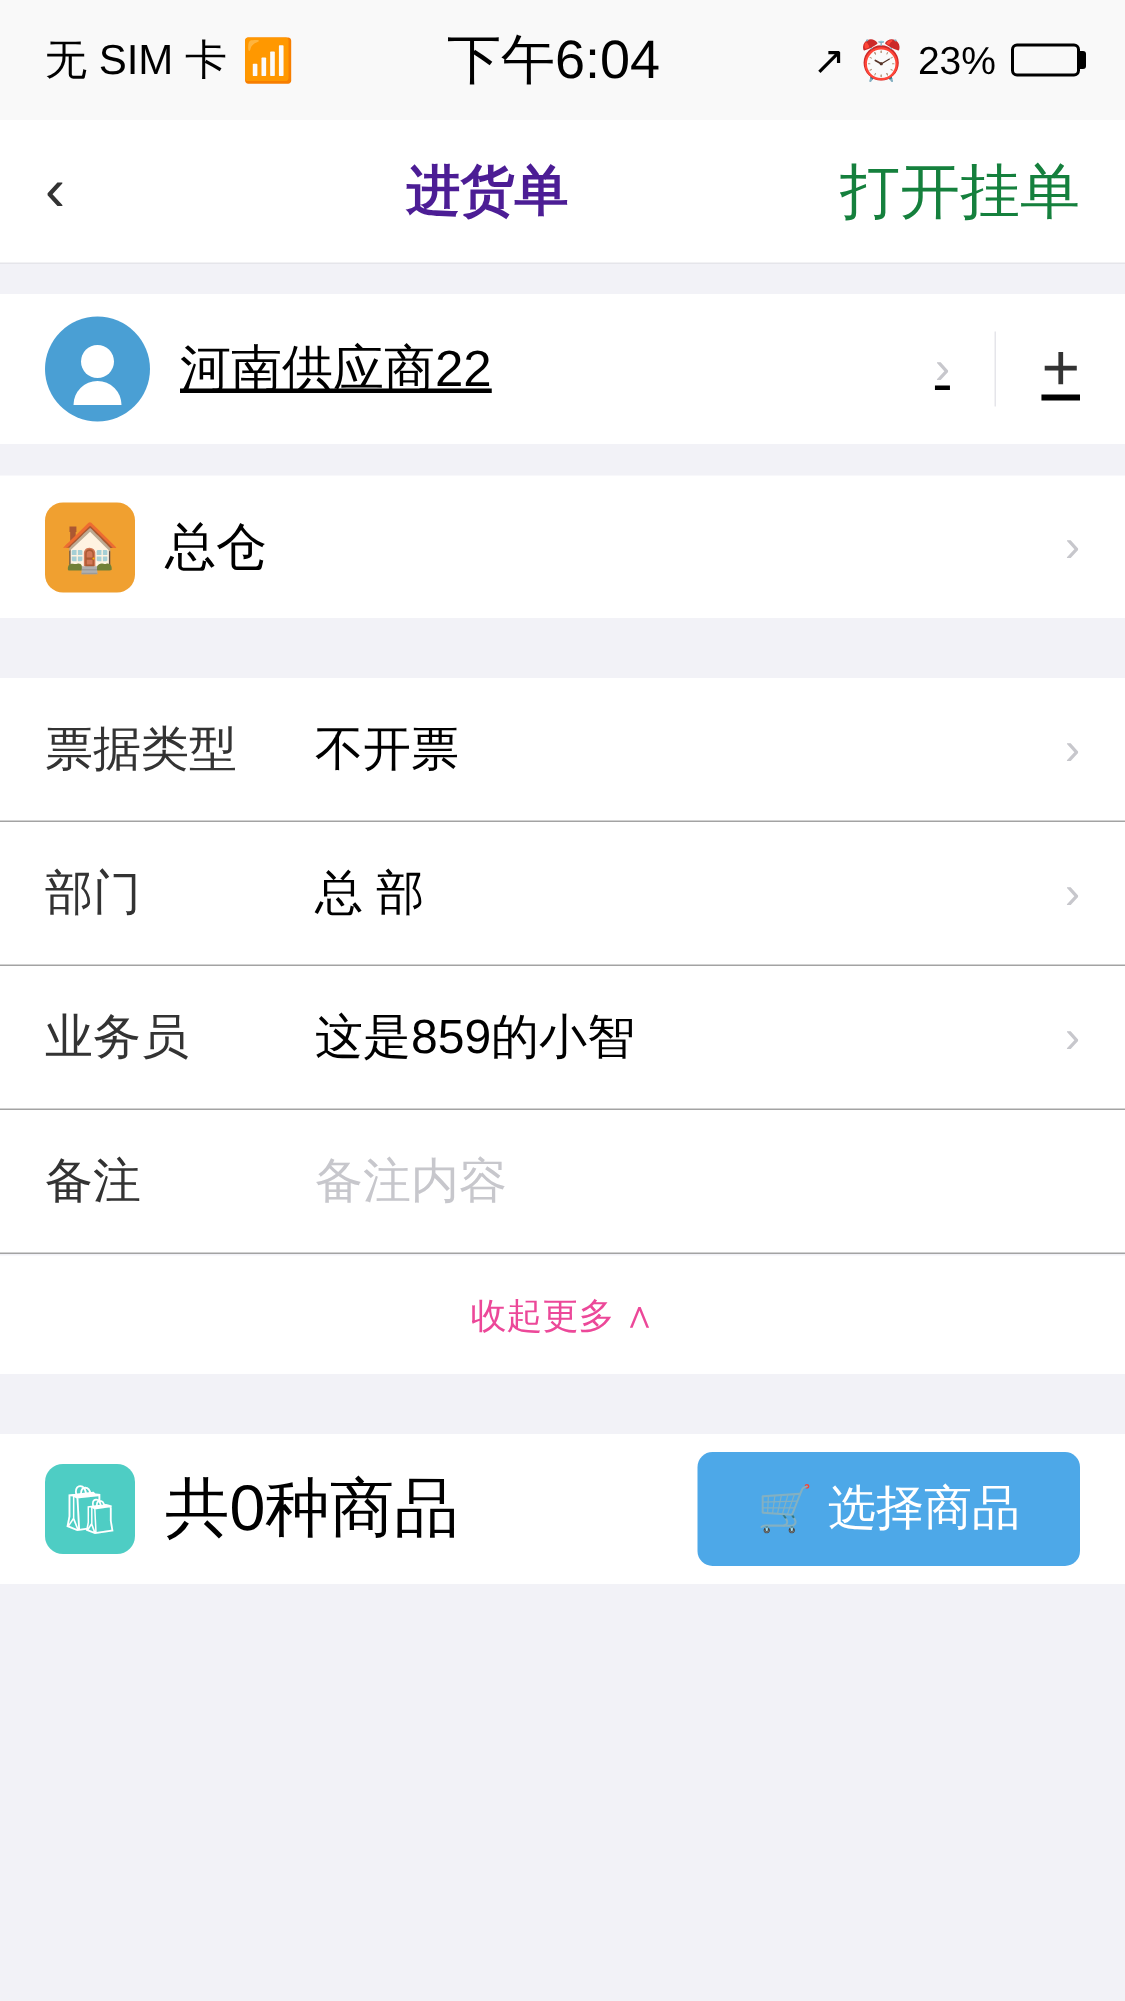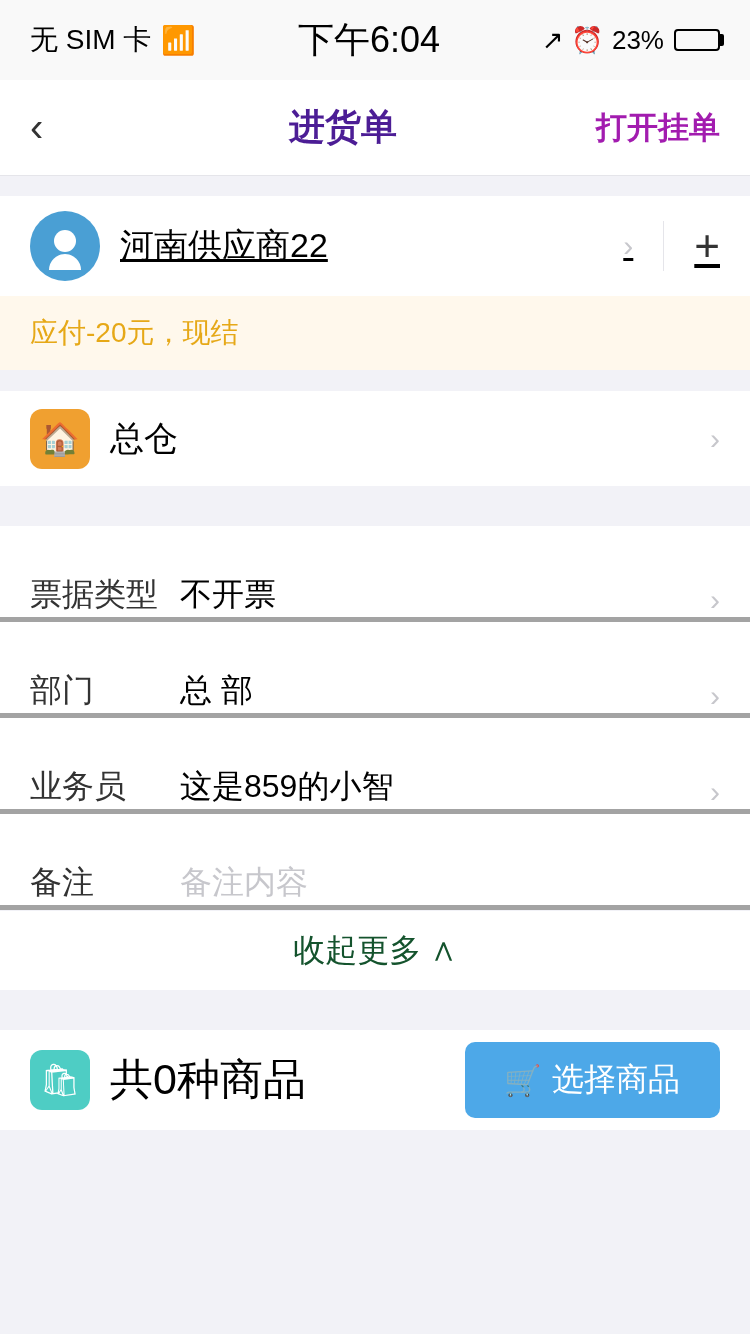--- a/index.html
+++ b/index.html
@@ -70,24 +70,23 @@
       color: #333;
       cursor: pointer;
       width: 60px;
     }
     .nav-title {
       font-size: 36px;
       font-weight: 600;
       color: #4c1d95;
     }
     .nav-action {
-      font-size: 31px;
-      color: #a21caf;
-      cursor: pointer;
-      font-weight: bold;
+      font-size: 40px;
+      color: #15803d;
+      cursor: pointer;
     }
 
     
     .section-divider {
       height: 20px;
       background: #f2f2f7;
     }
 
     
     .card-section {
@@ -198,25 +197,26 @@
       color: #c7c7cc;
     }
 
     
     .form-section {
       background: #fff;
       margin-top: 20px;
     }
     .form-row {
       display: flex;
-      align-items: flex-end;
+      align-items: center;
       padding: 0 30px;
       height: 96px;
-      border-bottom: 5px solid #a3a3a3;
-      cursor: pointer;
+      border-bottom: 1px solid #a3a3a3;
+      cursor: pointer;
+      gap: 30px;
     }
     .form-row:last-child {
       border-bottom: none;
     }
     .form-label {
       font-size: 32px;
       color: #333;
       width: 140px;
       flex-shrink: 0;
     }
@@ -237,22 +237,22 @@
     .collapse-row {
       background: #fff;
       height: 80px;
       display: flex;
       align-items: center;
       justify-content: center;
       border-top: 1px solid #f2f2f7;
       cursor: pointer;
     }
     .collapse-text {
-      font-size: 32px;
-      color: #14532d;
+      font-size: 24px;
+      color: #ec4899;
     }
 
     
     .product-footer {
       background: #fff;
       margin-top: 20px;
       display: flex;
       align-items: center;
       padding: 0 30px;
       height: 100px;
@@ -329,23 +329,20 @@
   <div class="supplier-row">
     <div class="supplier-avatar">
       <div class="avatar-person"></div>
     </div>
     <span class="supplier-name">河南供应商22</span>
     <span class="supplier-arrow">›</span>
     <div class="supplier-divider"></div>
     <span class="supplier-add">+</span>
   </div>
 
-  <div class="notice-bar">
-    <span>应付-20元，现结</span>
-  </div>
 </div>
 
 <div class="section-divider"></div>
 
 <div class="card-section">
   <div class="warehouse-row">
     <div class="warehouse-icon">🏠</div>
     <span class="warehouse-name">总仓</span>
     <span class="row-arrow">›</span>
   </div>

